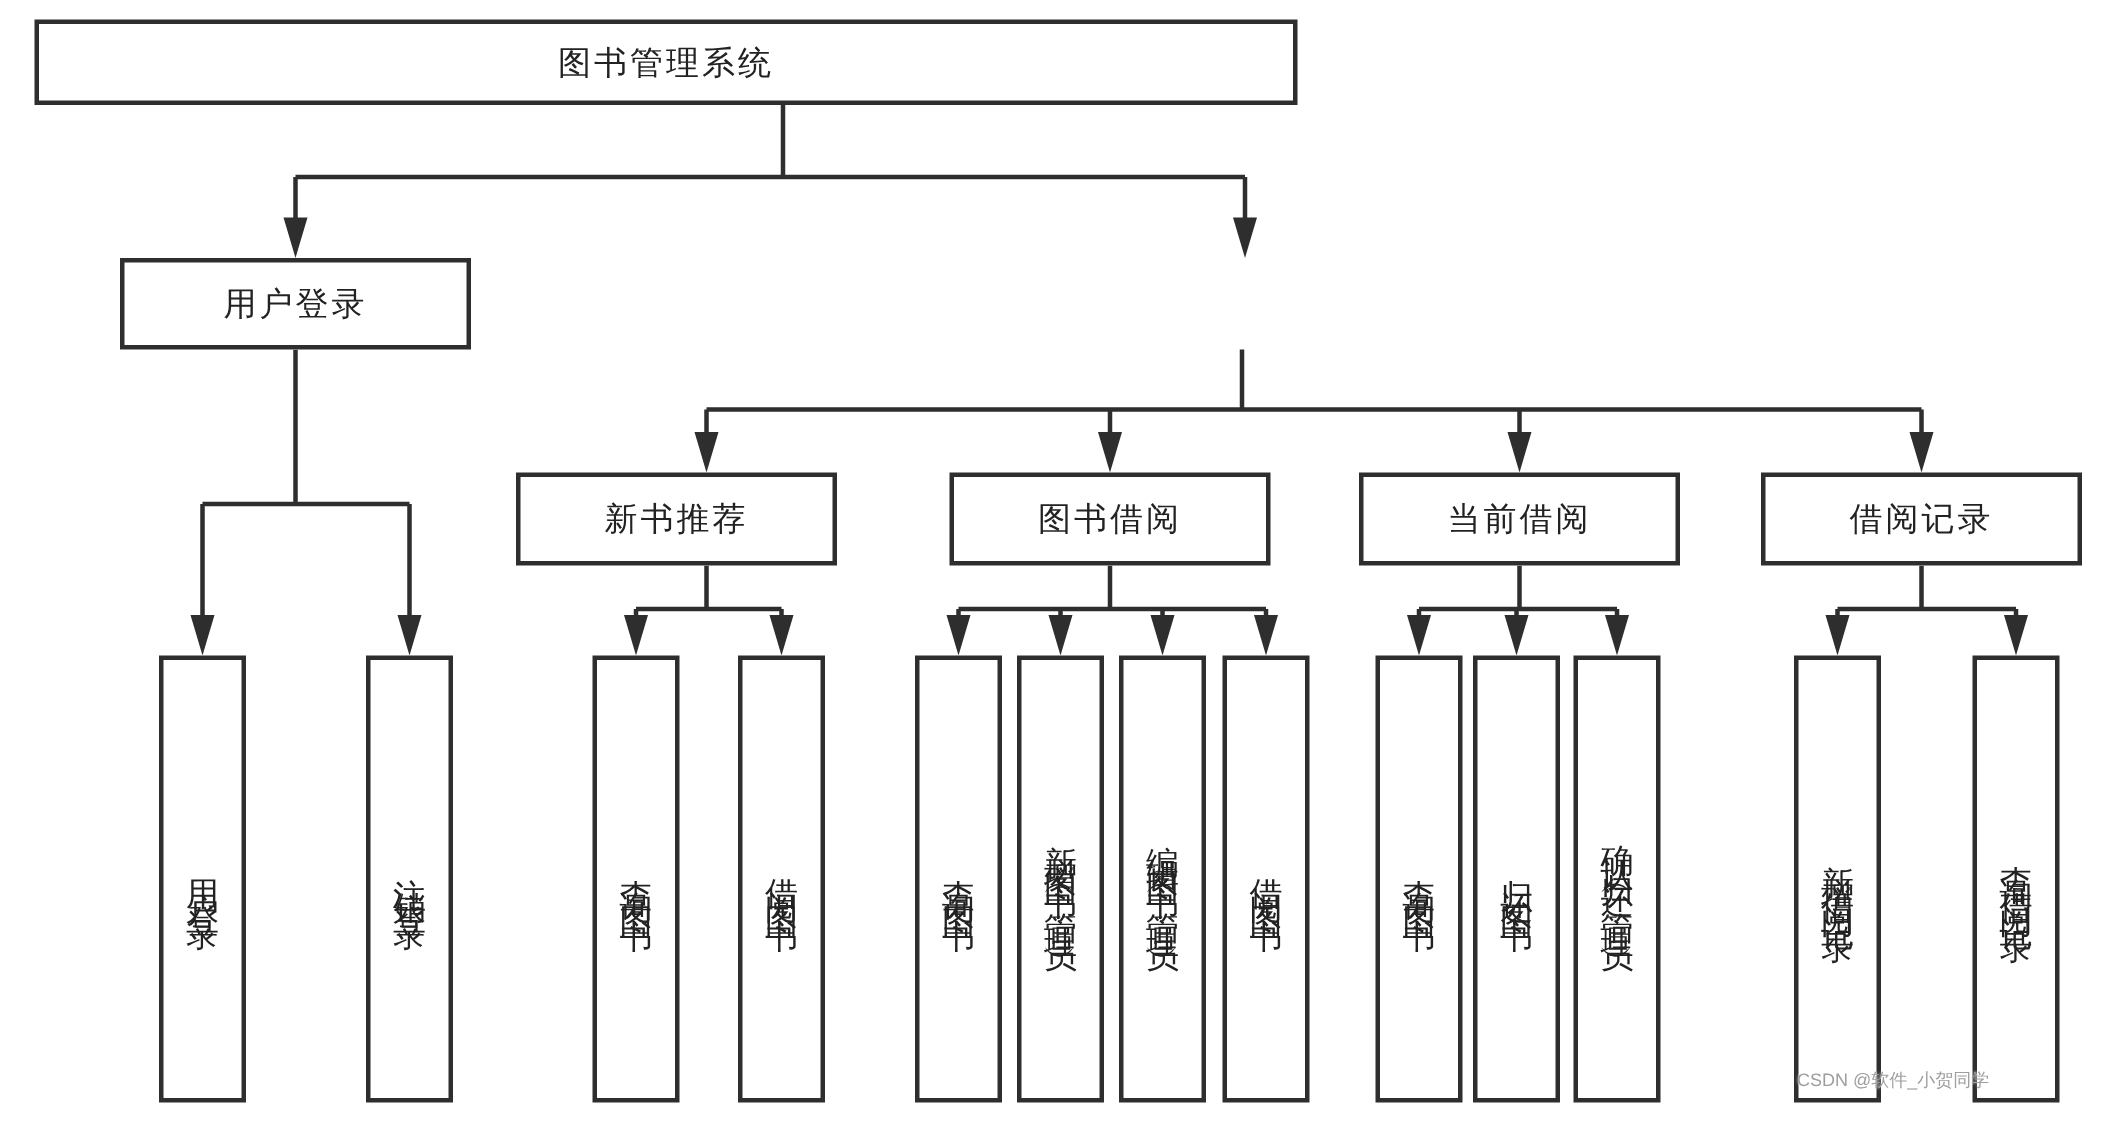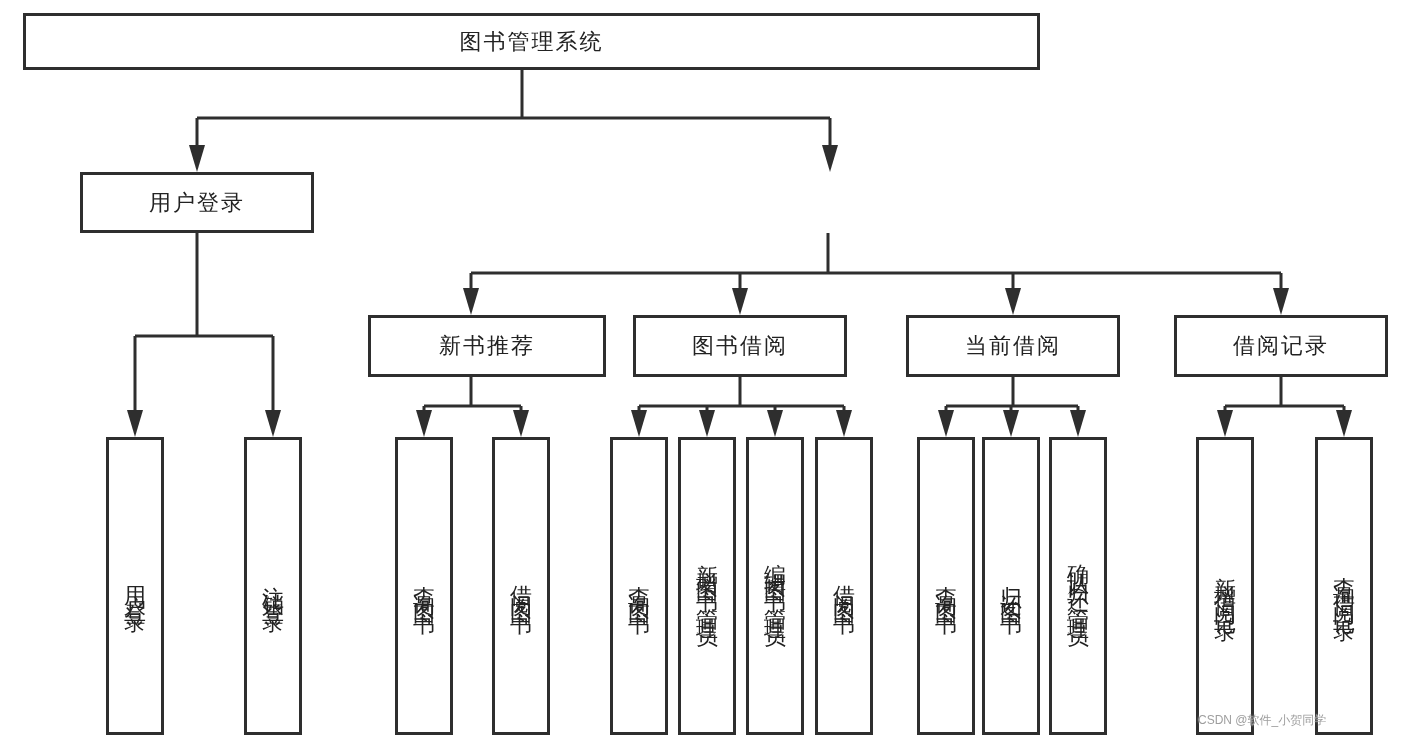--- a/index.html
+++ b/index.html
@@ -91,29 +91,29 @@
       <polygon points="767,410 783,410 775,437"></polygon>
       <polygon points="836,410 852,410 844,437"></polygon>
       <polygon points="938,410 954,410 946,437"></polygon>
       <polygon points="1003,410 1019,410 1011,437"></polygon>
       <polygon points="1070,410 1086,410 1078,437"></polygon>
       <polygon points="1217,410 1233,410 1225,437"></polygon>
       <polygon points="1336,410 1352,410 1344,437"></polygon>
     </g>
   </svg>
 
-  <div class="node hnode" style="left:23px; top:13px; width:1017px; height:57px;">
+  <div class="node hnode" style="left:23px; top:13px; width:842px; height:57px;">
     <span>图书管理系统</span>
   </div>
 
   <div class="node hnode" style="left:80px; top:172px; width:234px; height:61px;">
     <span>用户登录</span>
   </div>
 
-  <div class="node hnode" style="left:368px; top:315px; width:238px; height:62px;">
+  <div class="node hnode" style="left:344px; top:315px; width:214px; height:62px;">
     <span>新书推荐</span>
   </div>
   <div class="node hnode" style="left:633px; top:315px; width:214px; height:62px;">
     <span>图书借阅</span>
   </div>
   <div class="node hnode" style="left:906px; top:315px; width:214px; height:62px;">
     <span>当前借阅</span>
   </div>
   <div class="node hnode" style="left:1174px; top:315px; width:214px; height:62px;">
     <span>借阅记录</span>

